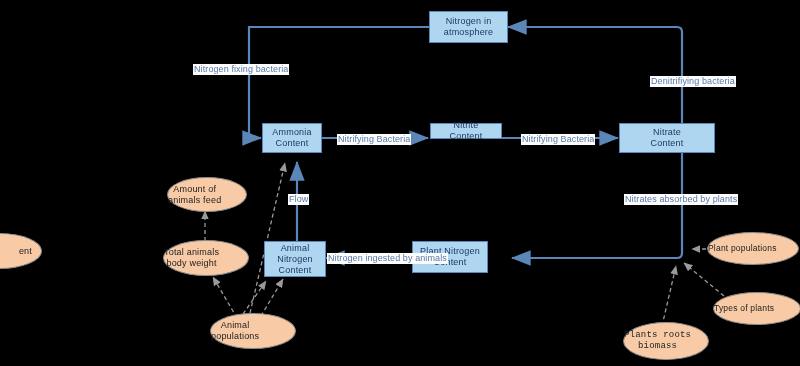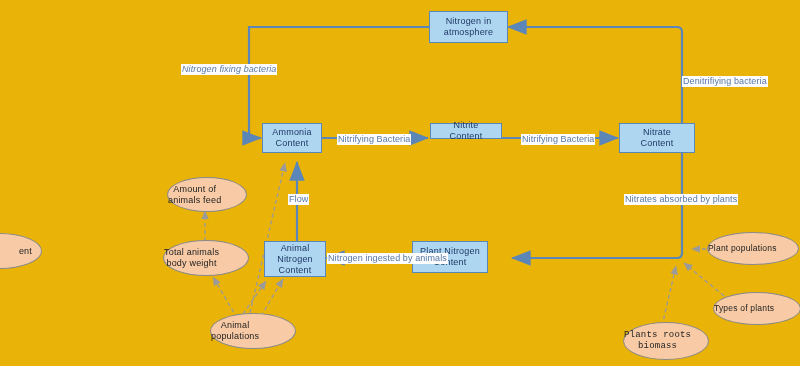--- a/index.html
+++ b/index.html
@@ -4,21 +4,21 @@
 <style>
   html, body {
     margin: 0;
     padding: 0;
     background: #ffffff;
   }
   #canvas {
     position: relative;
     width: 800px;
     height: 366px;
-    background: #eab308;
+    background: #000000;
     overflow: hidden;
     font-family: "Liberation Sans", sans-serif;
   }
   #edge-layer {
     position: absolute;
     left: 0;
     top: 0;
     width: 800px;
     height: 366px;
     pointer-events: none;
@@ -122,21 +122,21 @@
   <div class="node-box" style="left:262px; top:123px; width:60px; height:30px;">
     <span>Ammonia
 Content</span>
   </div>
 
   <div class="node-box" style="left:430px; top:123px; width:72px; height:16px;">
     <span>Nitrite
 Content</span>
   </div>
 
-  <div class="node-box" style="left:619px; top:123px; width:76px; height:30px;">
+  <div class="node-box" style="left:619px; top:123px; width:96px; height:30px;">
     <span>Nitrate
 Content</span>
   </div>
 
   <div class="node-box" style="left:264px; top:241px; width:62px; height:36px;">
     <span>Animal
 Nitrogen
 Content</span>
   </div>
 
@@ -170,25 +170,25 @@
 
   <div class="node-ellipse" style="left:713px; top:292px; width:88px; height:33px; font-size:8.5px;">
     <span>Types of plants</span>
   </div>
 
   <div class="node-ellipse" style="left:623px; top:322px; width:86px; height:38px;font-family:Liberation Mono, monospace;">
     <span>Plants roots
 biomass</span>
   </div>
 
-  <div class="edge-label" style="left:181px; top:64px;font-style:italic;">
+  <div class="edge-label" style="left:193px; top:64px;">
     <span>Nitrogen fixing bacteria</span>
   </div>
 
-  <div class="edge-label" style="left:650px; top:76px;margin-left:32px;">
+  <div class="edge-label" style="left:650px; top:76px;">
     <span>Denitrifiying bacteria</span>
   </div>
 
   <div class="edge-label" style="left:337px; top:134px;">
     <span>Nitrifying Bacteria</span>
   </div>
 
   <div class="edge-label" style="left:521px; top:134px;">
     <span>Nitrifying Bacteria</span>
   </div>

